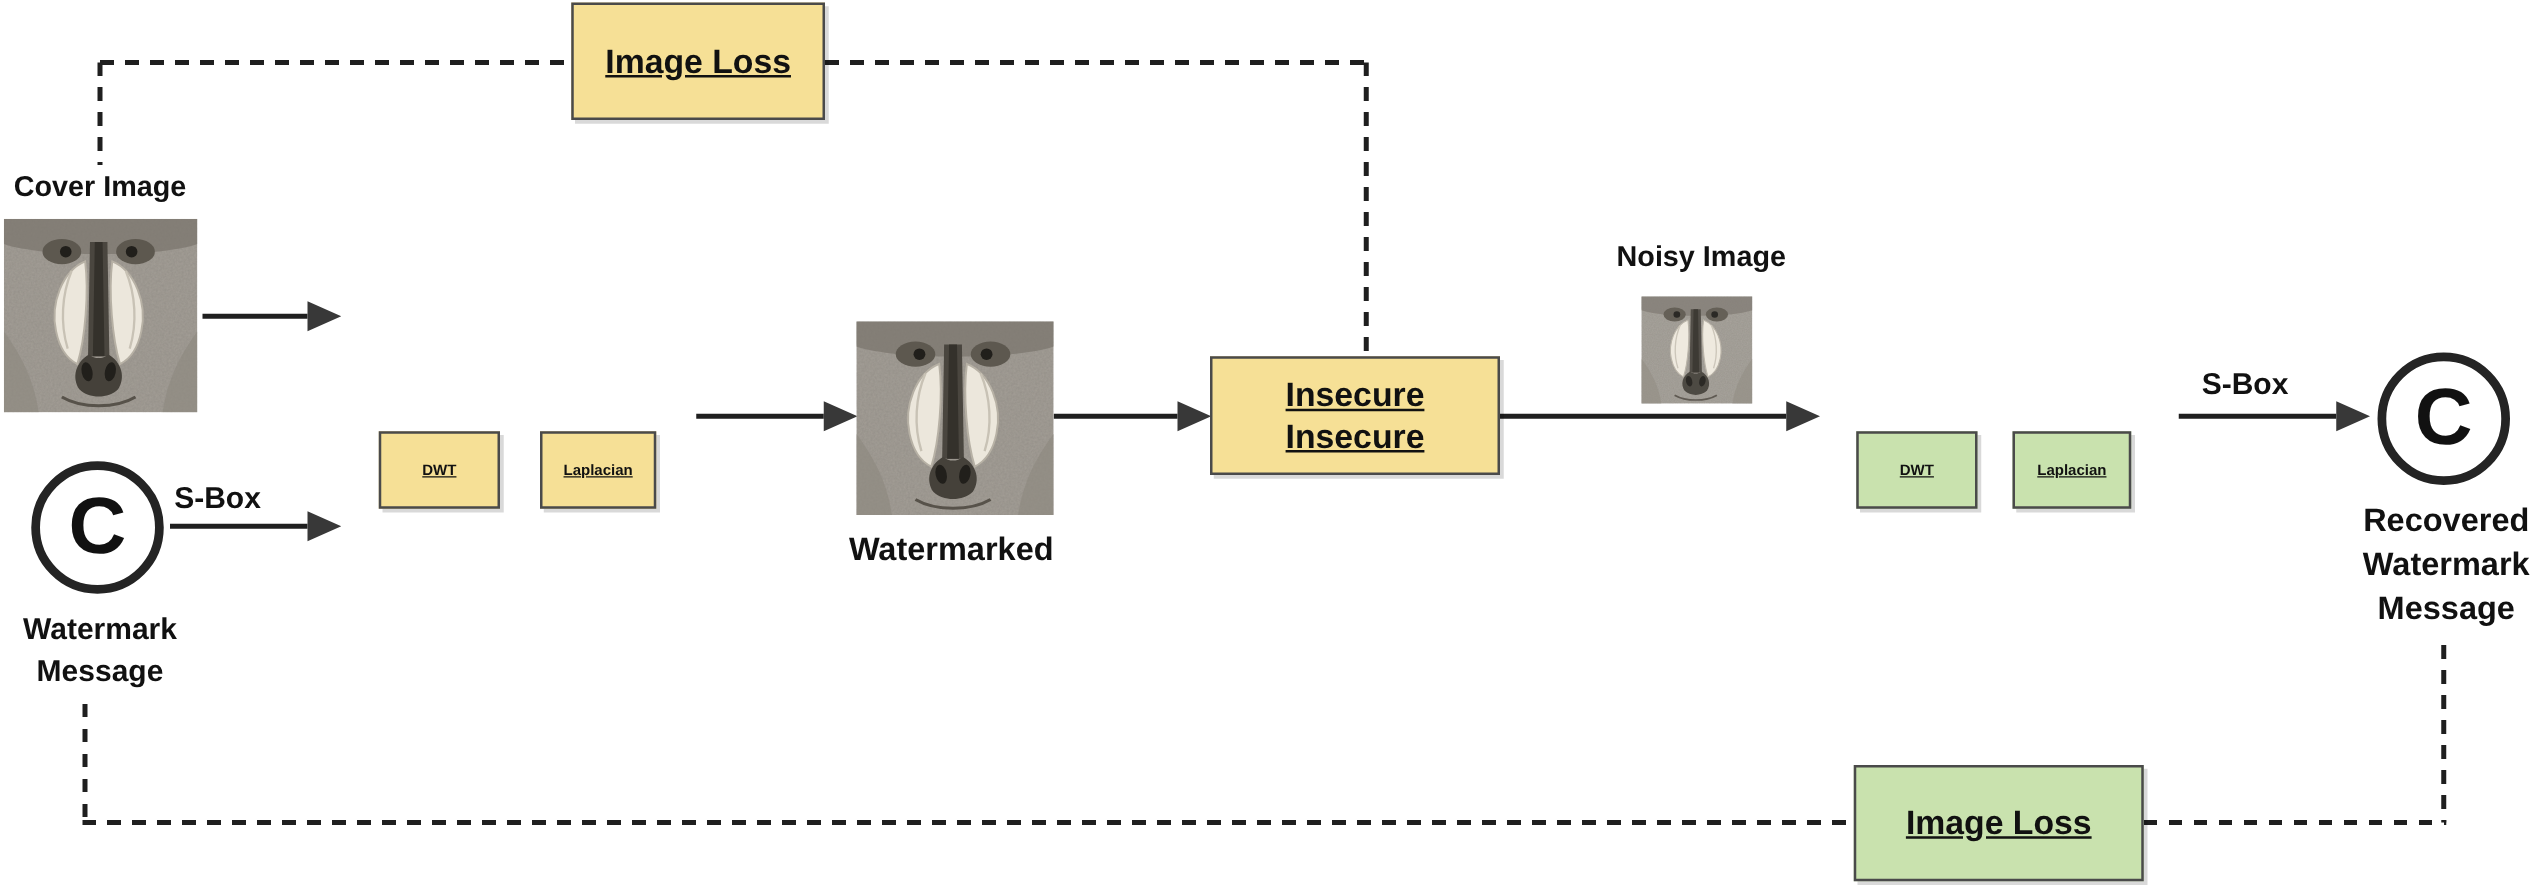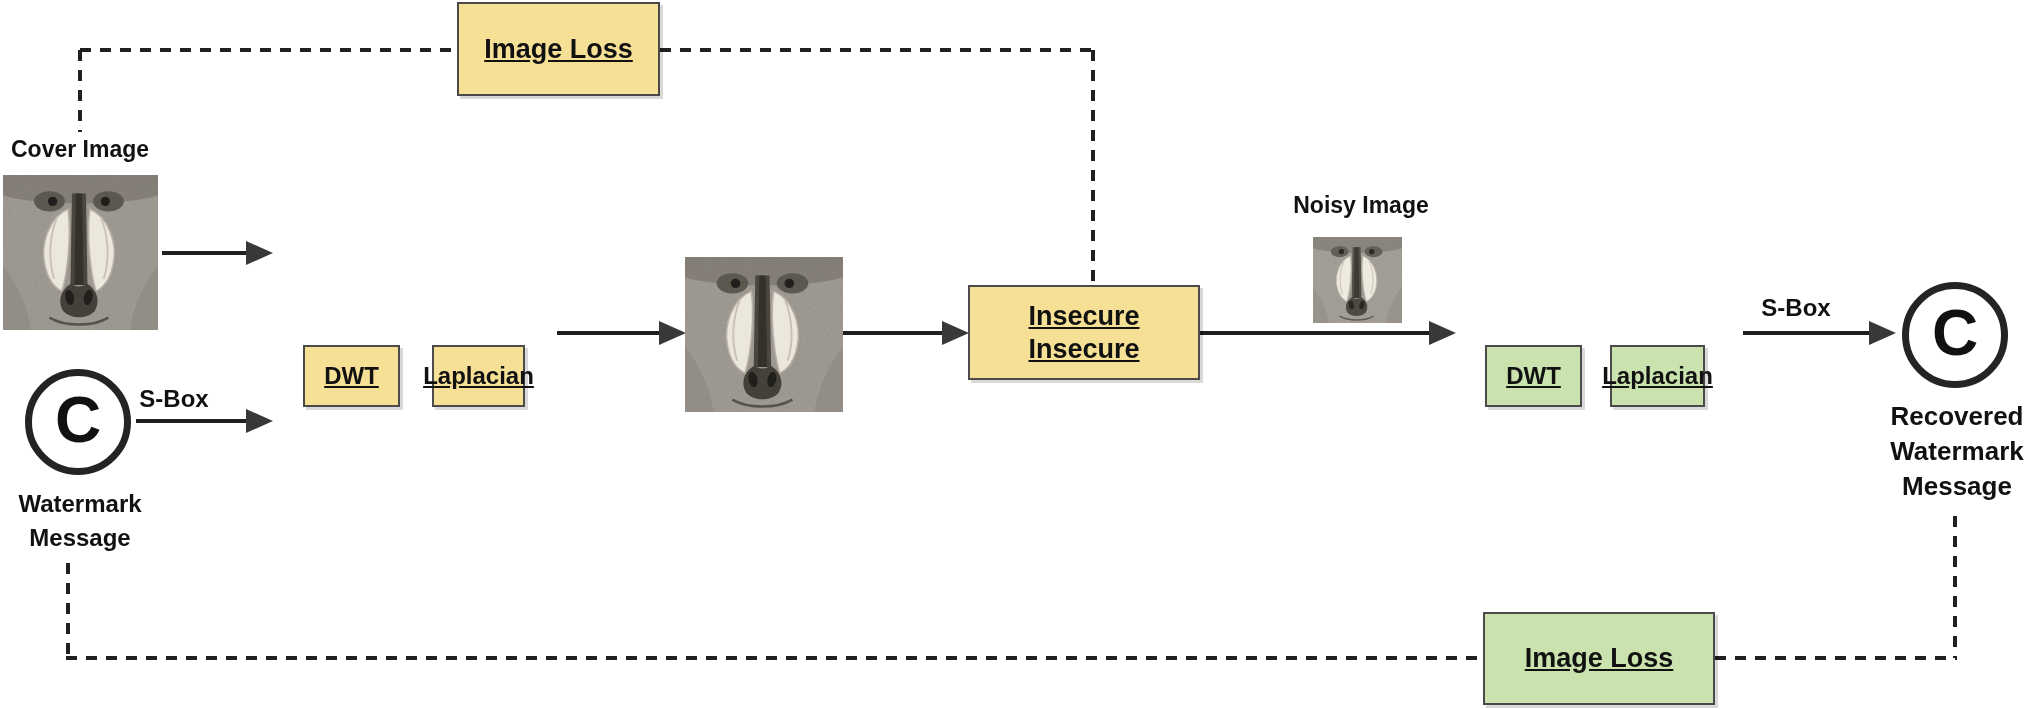--- a/index.html
+++ b/index.html
@@ -17,21 +17,21 @@
   .shaft{position:absolute;height:4px;background:var(--line,#1f1f1f);}
   .head{position:absolute;width:0;height:0;border-top:12px solid transparent;
     border-bottom:12px solid transparent;border-left:27px solid var(--arrow,#383838);}
   
   .box{position:absolute;border:2.5px solid var(--box-border,#4a4a4a);
     display:flex;align-items:center;justify-content:center;flex-direction:column;
     box-shadow:3px 3px 0 rgba(0,0,0,0.15);box-sizing:border-box;text-align:center;text-decoration:underline;}
   .yellow{background:var(--yellow-fill,#F6E096);}
   .green{background:var(--green-fill,#C9E2AE);}
   .box-label{font-size:27px;font-weight:600;line-height:33px;}
-  .small-label{font-size:24px;font-weight:600;}
+  .small-label{font-size:12px;font-weight:600;}
   
   .stage{position:absolute;border:4px dashed var(--line,#1f1f1f);box-sizing:border-box;}
   .stage-title{margin-top:50px;text-align:center;font-size:29px;font-weight:500;letter-spacing:5px;}
   
   .lbl{position:absolute;text-align:center;font-weight:600;}
   .lbl-23{font-size:23px;}
   .lbl-24{font-size:24px;}
   .lbl-26{font-size:26px;line-height:33px;}
   
   .cmark{position:absolute;width:106px;height:106px;border:7px solid #242424;border-radius:50%;
@@ -119,20 +119,21 @@
     <div class="small-label">DWT</div>
   </div>
   <div class="box yellow" style="left:432px;top:345px;width:93px;height:62px">
     <div class="small-label">Laplacian</div>
   </div>
 
   <svg class="pic" style="left:685px;top:257px" width="158" height="155">
       <use href="#baboon"></use>
     </svg>
   <div class="lbl lbl-26" style="left:661px;top:423px;width:200px">
+    <div>Watermarked</div>
   </div>
 
   <div class="box yellow" style="left:968px;top:285px;width:232px;height:95px">
     <div class="box-label">Insecure</div>
     <div class="box-label">Insecure</div>
   </div>
 
   <div class="lbl lbl-23" style="left:1256px;top:192px;width:210px">Noisy Image</div>
   <svg class="pic" style="left:1313px;top:237px;filter:contrast(0.92) brightness(1.05)" width="89" height="86">
       <use href="#baboon"></use>

